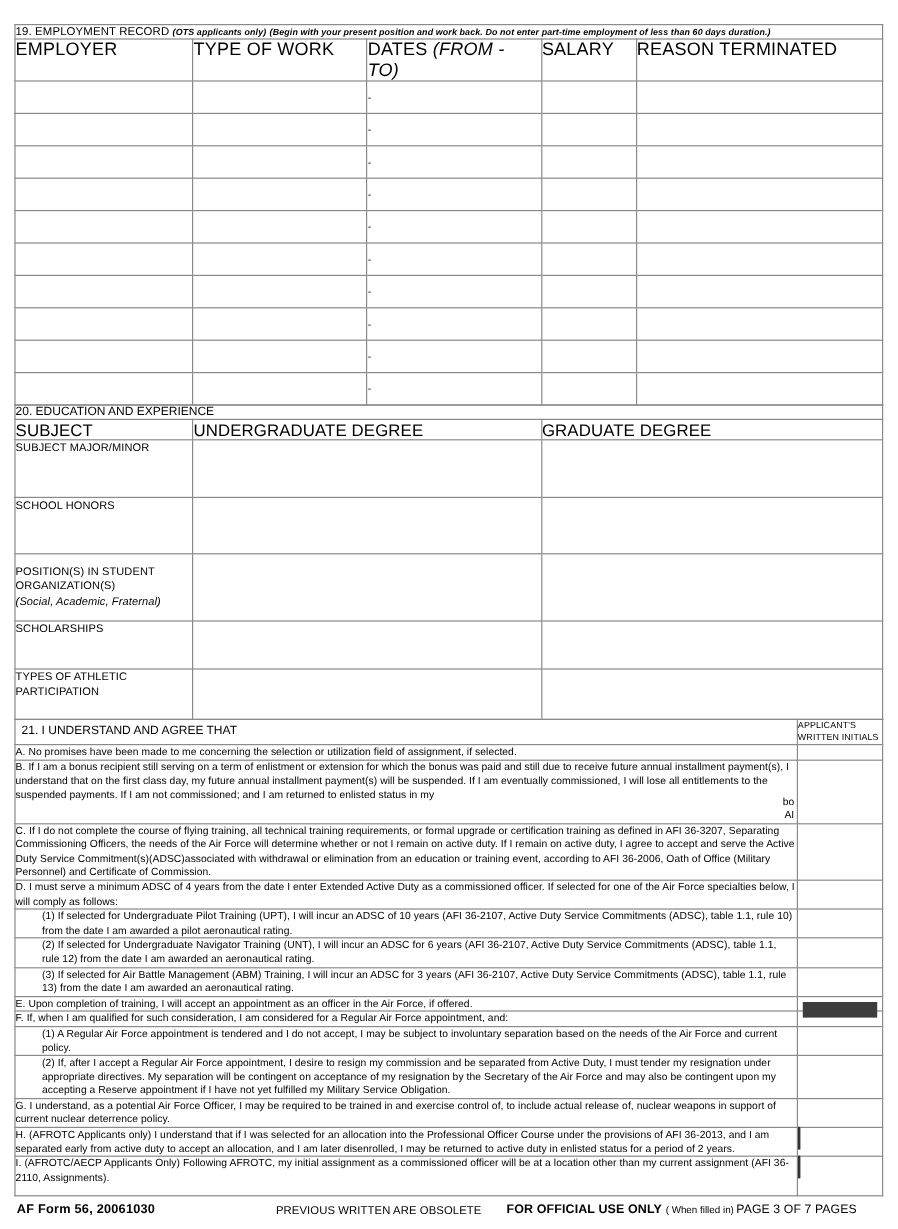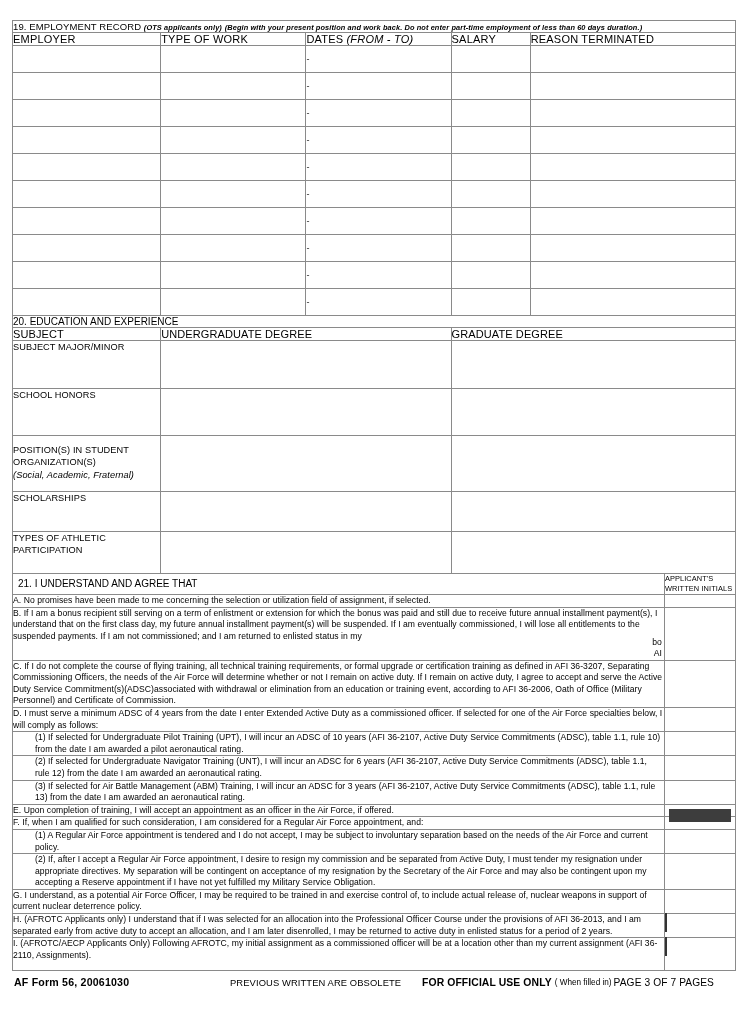--- a/index.html
+++ b/index.html
@@ -48,21 +48,21 @@
     white-space: nowrap;
     overflow: hidden;
   }
   .sec-title .it {
     font-style: italic;
     font-weight: bold;
     font-size: 7.4px;
   }
   .colhead {
     text-align: center;
-    font-size: 11px;
+    font-size: 15px;
     padding: 3px 2px 3px 2px;
     letter-spacing: 0.2px;
   }
   .colhead .it {
     font-style: italic;
   }
   .emp-row td {
     height: 20.6px;
   }
   .dash-cell {
@@ -72,21 +72,21 @@
     color: #222;
   }
 
   
   .sec20-title {
     font-size: 10px;
     font-weight: bold;
     padding: 3px 4px 3px 4px;
   }
   .sub-head {
-    font-size: 11px;
+    font-size: 14px;
     padding: 4px 4px 4px 5px;
     letter-spacing: 0.1px;
   }
   .rowlabel {
     font-size: 9.2px;
     padding: 5px 4px 4px 5px;
     line-height: 12.4px;
     letter-spacing: 0.1px;
   }
   .rowlabel .it {

